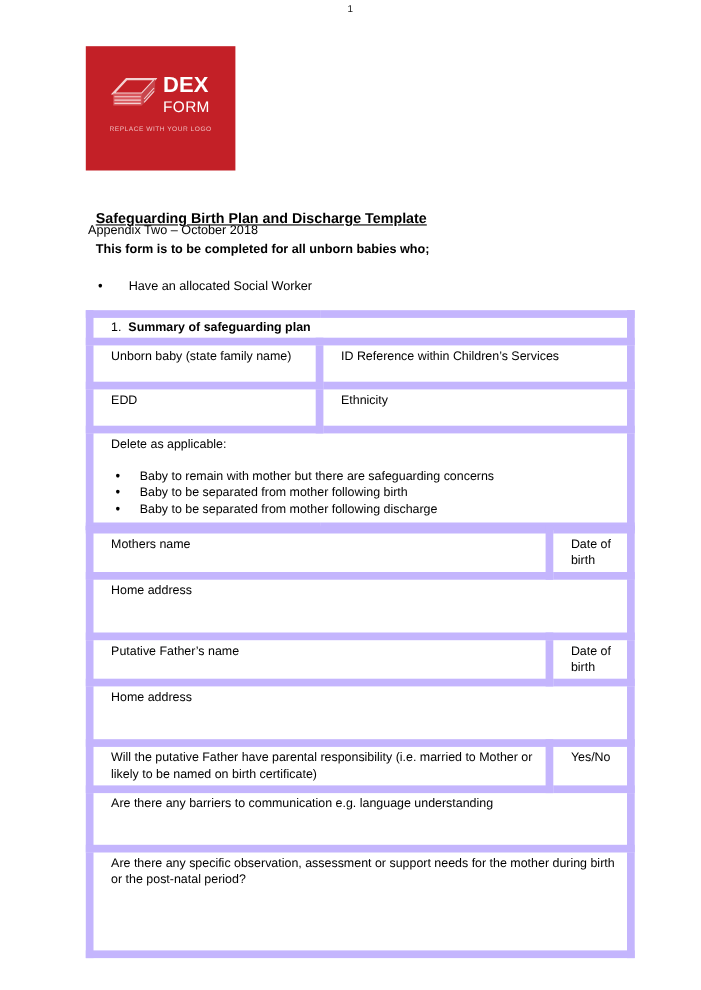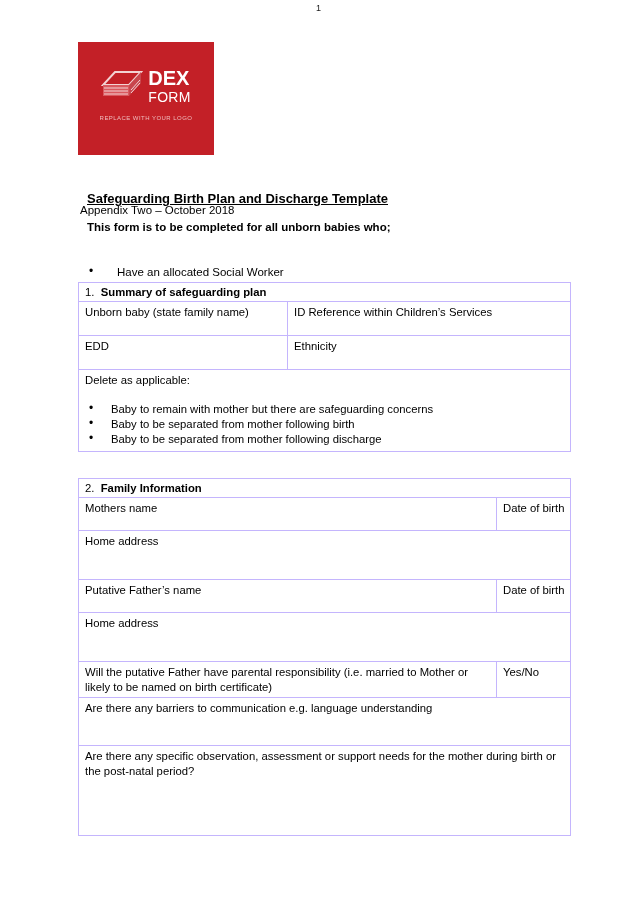--- a/index.html
+++ b/index.html
@@ -126,42 +126,41 @@
     width: 470px;
     margin: 0;
     padding: 0;
     list-style: none;
   }
   .intro-bullets li {
     position: relative;
     padding-left: 29px;
     font-size: 11.5px;
     line-height: 16px;
-    margin-top: 11px;
   }
   .intro-bullets li::before {
     content: "\2022";
     position: absolute;
     left: 1px;
     top: -1px;
     font-size: 12px;
   }
 
   
   .form-table {
     position: absolute;
     left: 78px;
     width: 492px;
     border-collapse: collapse;
     table-layout: fixed;
   }
   .form-table td {
-    border: 1px solid #c4b5fd;
+    border: 7px solid #c4b5fd;
     vertical-align: top;
-    padding: 3px 5px 2px 6px;
+    padding: 3px 5px 2px 16px;
     font-size: 11.3px;
     line-height: 15px;
   }
   .tbl-summary { top: 282px; }
   .tbl-family  { top: 478px; }
 
   td.section-head {
     font-weight: bold;
     padding-top: 2px;
     padding-bottom: 1px;
@@ -261,26 +260,20 @@
       </tr>
     </tbody>
   </table>
 
   <table class="form-table tbl-family">
     <colgroup>
       <col style="width:418px">
       <col style="width:74px">
     </colgroup>
     <tbody>
-      <tr>
-        <td class="section-head" colspan="2">
-          <span class="num">2.</span>
-          &nbsp;<span>Family Information</span>
-        </td>
-      </tr>
 
       <tr>
         <td style="height:27px">Mothers name</td>
         <td>Date of birth</td>
       </tr>
 
       <tr>
         <td colspan="2" style="height:43px">Home address</td>
       </tr>
 

